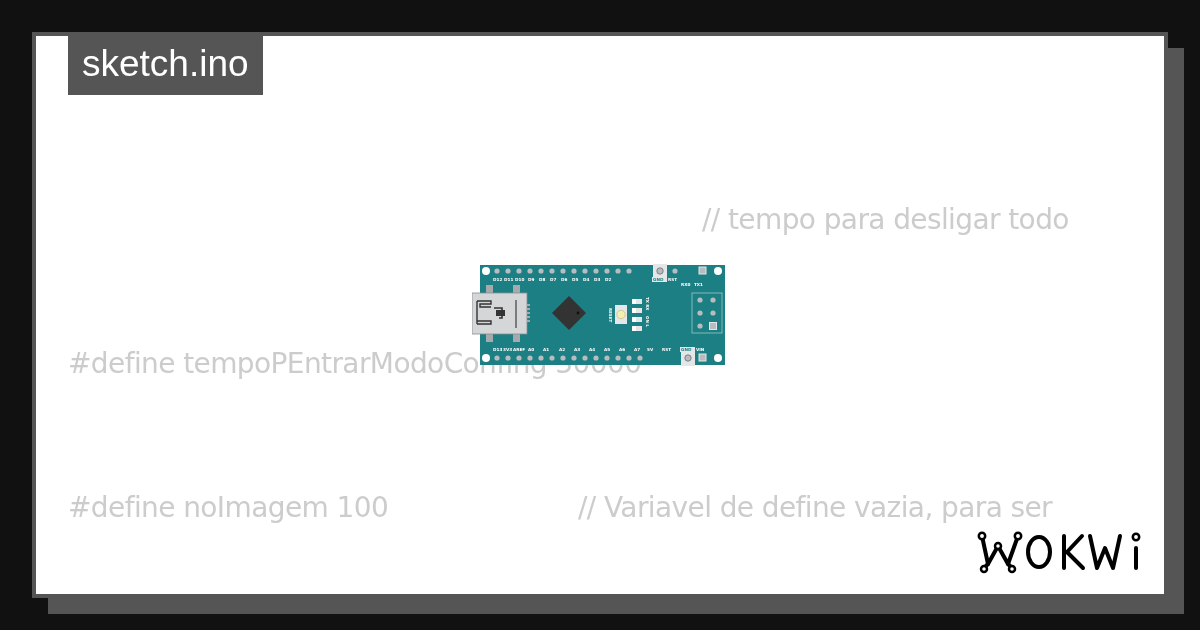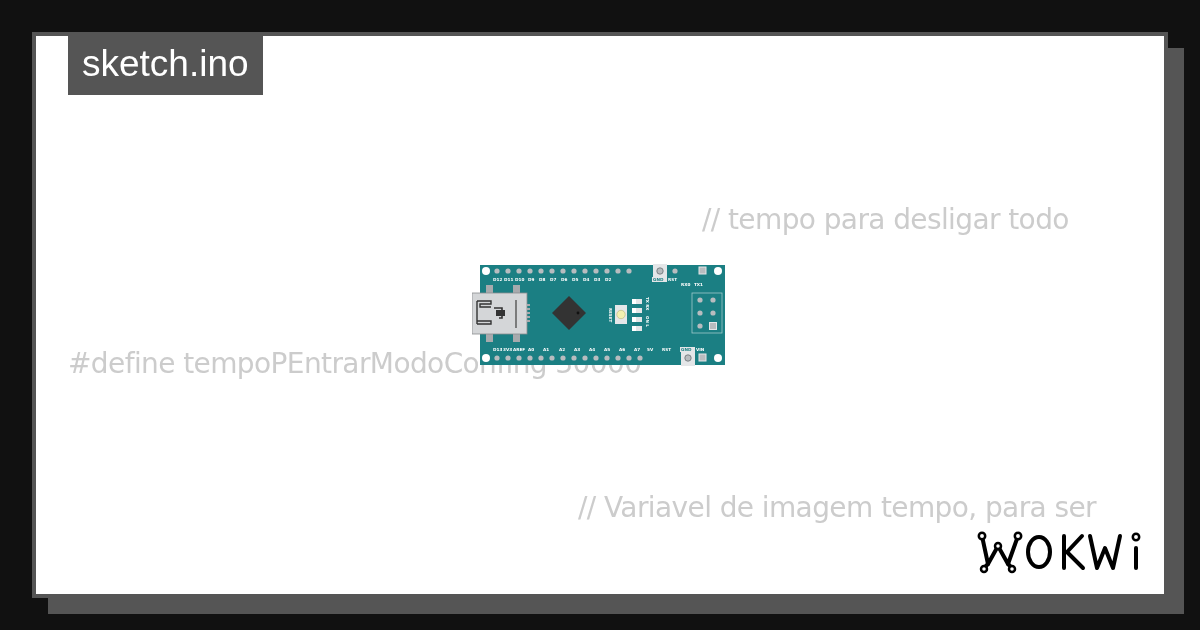--- a/index.html
+++ b/index.html
@@ -42,21 +42,21 @@
 <body>
 
 <div class="shadow"></div>
 <div class="card"></div>
 
 <div class="title-tab">sketch.ino</div>
 
 <div class="code">
   <div class="code-line"><span class="c" style="left:634px">// tempo para desligar todo</span></div>
   <div class="code-line"><span>#define tempoPEntrarModoConfing 30000</span></div>
-  <div class="code-line"><span class="c" style="left:510px">// Variavel de imagem tempo, para ser</span></div>
+  <div class="code-line"><span>#define noImagem 100</span><span class="c" style="left:510px">// Variavel de define vazia, para ser</span></div>
   
   
   
   
   
   
   
 </div>
 
 <svg class="board" viewBox="0 0 256 102" xmlns="http://www.w3.org/2000/svg">

